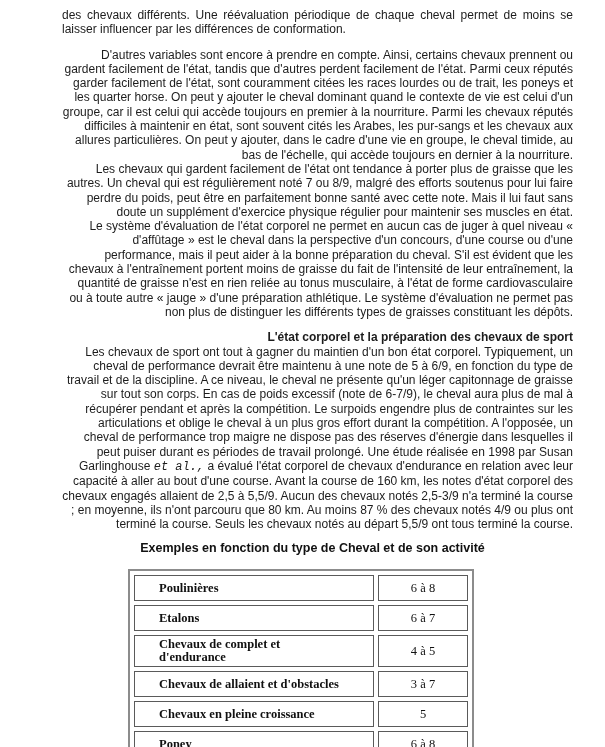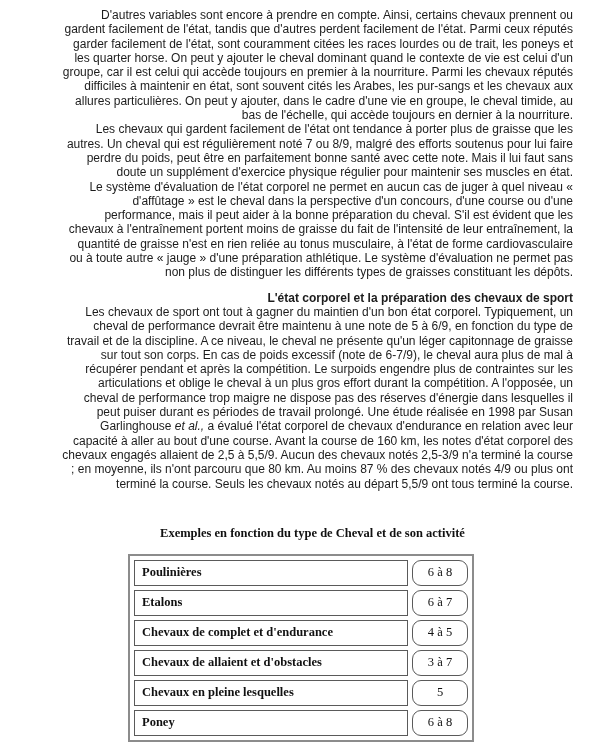--- a/index.html
+++ b/index.html
@@ -26,25 +26,26 @@
   p.justified {
     text-align: justify;
     margin-bottom: 11px;
   }
   .section-heading {
     font-weight: bold;
     margin-top: 11px !important;
   }
   .it {
     font-style: italic;
+    font-family: Liberation Mono, monospace;
   }
   .table-title {
-    margin-top: 35px;
+    margin-top: 10px;
     text-align: center;
-    font-family: Liberation Serif, serif;
+    font-family: Liberation Sans, sans-serif;
     font-weight: bold;
     font-size: 12.5px;
     line-height: 14px;
     color: #111;
     
     padding-right: 10px;
   }
   table.score-table {
     margin: 14px 0 0 66px; 
     width: 346px;
@@ -54,39 +55,39 @@
     background: #ffffff;
     table-layout: fixed;
   }
   table.score-table td {
     border: 1px solid #5a5a5a;
     font-family: "Liberation Serif", serif;
     font-size: 12.5px;
     line-height: 13px;
     color: #111;
     height: 20px;
-    padding: 2px 7px;
+    padding: 2px 24px;
     vertical-align: middle;
     background: #ffffff;
   }
   td.cell-label {
     font-weight: bold;
   }
   td.cell-value {
     width: 40px;
     text-align: center;
     font-weight: normal;
-    border-radius: 9px;
   }
 </style>
 </head>
 <body>
 
 <div class="doc">
 
+  <p class="justified">des chevaux différents. Une réévaluation périodique de chaque cheval permet de moins se laisser influencer par les différences de conformation.</p>
 
   <p>D'autres variables sont encore à prendre en compte. Ainsi, certains chevaux prennent ou gardent facilement de l'état, tandis que d'autres perdent facilement de l'état. Parmi ceux réputés garder facilement de l'état, sont couramment citées les races lourdes ou de trait, les poneys et les quarter horse. On peut y ajouter le cheval dominant quand le contexte de vie est celui d'un groupe, car il est celui qui accède toujours en premier à la nourriture. Parmi les chevaux réputés difficiles à maintenir en état, sont souvent cités les Arabes, les pur-sangs et les chevaux aux allures particulières. On peut y ajouter, dans le cadre d'une vie en groupe, le cheval timide, au bas de l'échelle, qui accède toujours en dernier à la nourriture.</p>
 
   <p>Les chevaux qui gardent facilement de l'état ont tendance à porter plus de graisse que les autres. Un cheval qui est régulièrement noté 7 ou 8/9, malgré des efforts soutenus pour lui faire perdre du poids, peut être en parfaitement bonne santé avec cette note. Mais il lui faut sans doute un supplément d'exercice physique régulier pour maintenir ses muscles en état.</p>
 
   <p>Le système d'évaluation de l'état corporel ne permet en aucun cas de juger à quel niveau « d'affûtage » est le cheval dans la perspective d'un concours, d'une course ou d'une performance, mais il peut aider à la bonne préparation du cheval. S'il est évident que les chevaux à l'entraînement portent moins de graisse du fait de l'intensité de leur entraînement, la quantité de graisse n'est en rien reliée au tonus musculaire, à l'état de forme cardiovasculaire ou à toute autre « jauge » d'une préparation athlétique. Le système d'évaluation ne permet pas non plus de distinguer les différents types de graisses constituant les dépôts.</p>
 
   <p class="section-heading">L'état corporel et la préparation des chevaux de sport</p>
 
   <p><span>Les chevaux de sport ont tout à gagner du maintien d'un bon état corporel. Typiquement, un cheval de performance devrait être maintenu à une note de 5 à 6/9, en fonction du type de travail et de la discipline. A ce niveau, le cheval ne présente qu'un léger capitonnage de graisse sur tout son corps. En cas de poids excessif (note de 6-7/9), le cheval aura plus de mal à récupérer pendant et après la compétition. Le surpoids engendre plus de contraintes sur les articulations et oblige le cheval à un plus gros effort durant la compétition. A l'opposée, un cheval de performance trop maigre ne dispose pas des réserves d'énergie dans lesquelles il peut puiser durant es périodes de travail prolongé. Une étude réalisée en 1998 par Susan Garlinghouse </span><span class="it">et al.,</span><span> a évalué l'état corporel de chevaux d'endurance en relation avec leur capacité à aller au bout d'une course. Avant la course de 160 km, les notes d'état corporel des chevaux engagés allaient de 2,5 à 5,5/9. Aucun des chevaux notés 2,5-3/9 n'a terminé la course ; en moyenne, ils n'ont parcouru que 80 km. Au moins 87 % des chevaux notés 4/9 ou plus ont terminé la course. Seuls les chevaux notés au départ 5,5/9 ont tous terminé la course.</span></p>
@@ -105,21 +106,21 @@
       </tr>
       <tr>
         <td class="cell-label">Chevaux de complet et d'endurance</td>
         <td class="cell-value">4 à 5</td>
       </tr>
       <tr>
         <td class="cell-label">Chevaux de allaient et d'obstacles</td>
         <td class="cell-value">3 à 7</td>
       </tr>
       <tr>
-        <td class="cell-label">Chevaux en pleine lesquelles</td>
+        <td class="cell-label">Chevaux en pleine croissance</td>
         <td class="cell-value">5</td>
       </tr>
       <tr>
         <td class="cell-label">Poney</td>
         <td class="cell-value">6 à 8</td>
       </tr>
     </tbody>
   </table>
 
 </div>

